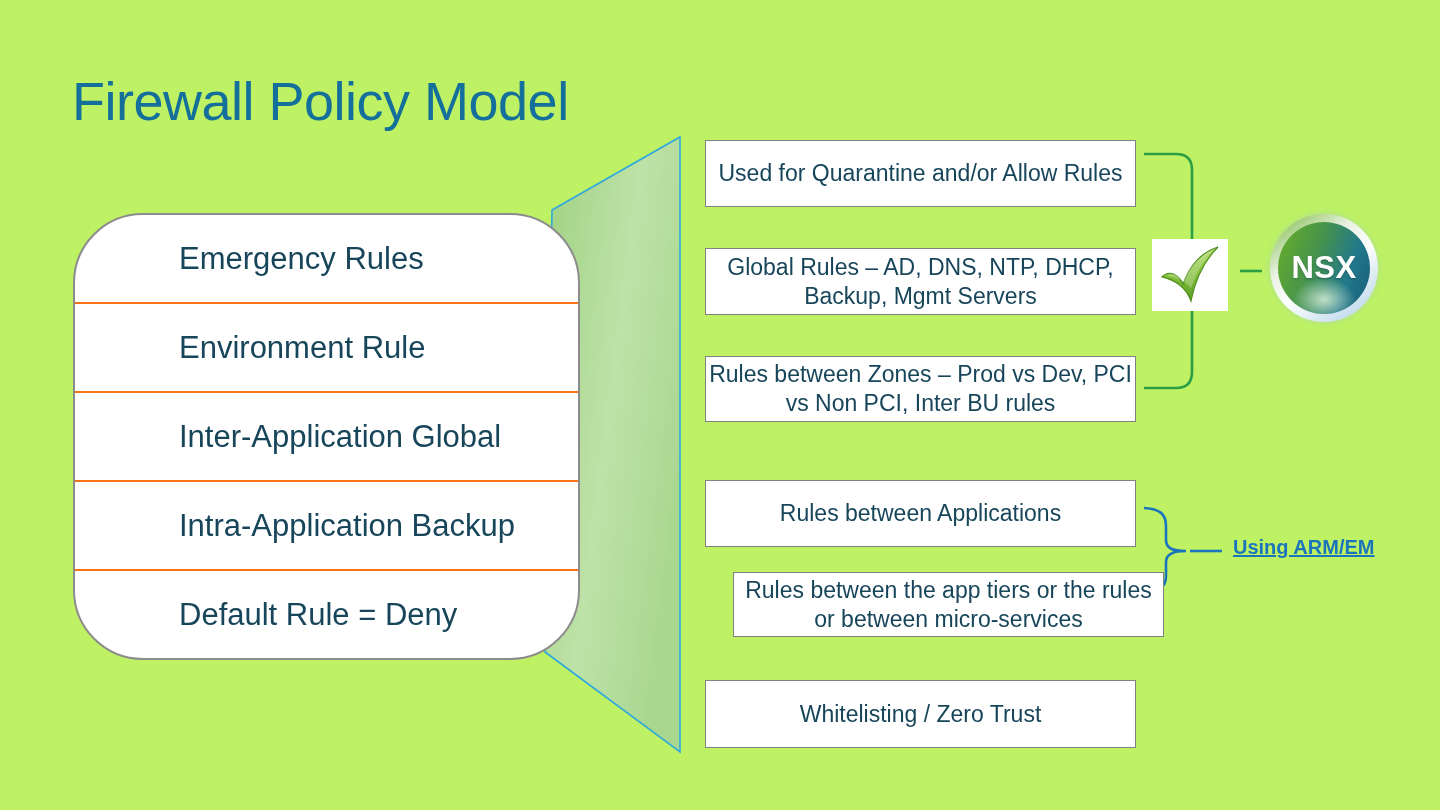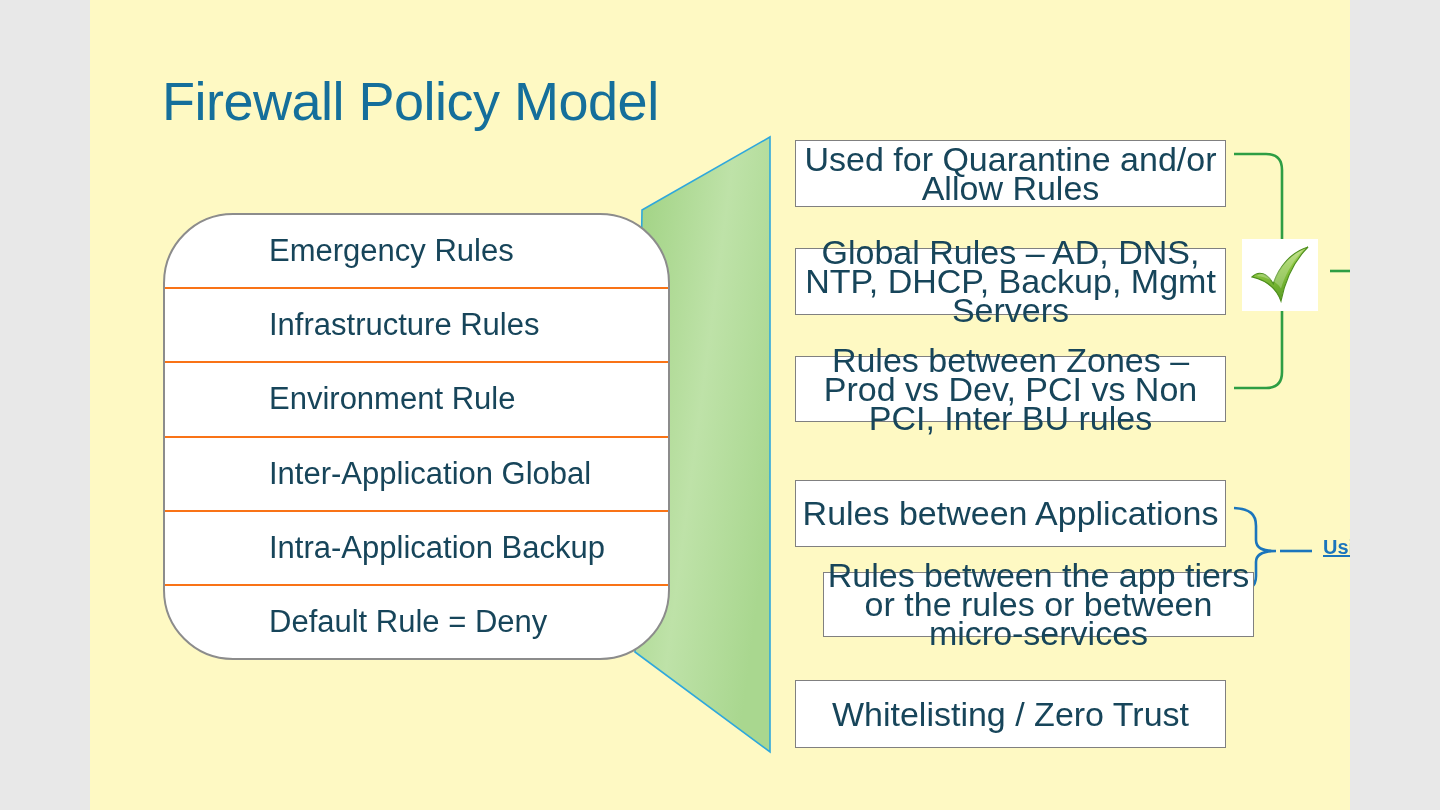--- a/index.html
+++ b/index.html
@@ -1,18 +1,18 @@
 <!DOCTYPE html>
 <html><head>
 <meta charset="utf-8">
 <style>
   * { margin:0; padding:0; box-sizing:border-box; }
   html,body { background:#e8e8e8; }
   .slide {
-    position:relative; width:1260px; height:810px; background:#fef9c3;
+    position:relative; width:1440px; height:810px; background:#bef264;
     font-family:"Liberation Sans", sans-serif; overflow:hidden; margin:0 auto;
   }
   .title {
     position:absolute; left:72px; top:72px;
     font-size:54px; line-height:1.1; color:#156F9B; font-weight:400;
     letter-spacing:-0.5px; white-space:nowrap;
   }
   
   .connector-layer { position:absolute; left:0; top:0; width:1440px; height:810px; z-index:1; }
 
@@ -26,21 +26,21 @@
     flex:1; display:flex; align-items:center; padding-left:104px;
     border-bottom:2px solid #f97316; font-size:31px; color:#17455A; white-space:nowrap;
   }
   .stack-row:last-child { border-bottom:none; }
 
   
   .desc-box {
     position:absolute; left:705px; width:431px;
     background:#ffffff; border:1.5px solid #808080;
     display:flex; align-items:center; justify-content:center;
-    text-align:center; font-size:34px; line-height:29px; color:#17455A;
+    text-align:center; font-size:23px; line-height:29px; color:#17455A;
     padding:0 2px; z-index:2;
   }
   .b1 { top:140px; height:67px; }
   .b2 { top:248px; height:67px; }
   .b3 { top:356px; height:66px; }
   .b4 { top:464px; height:67px;margin-top:16px; }
   .b5 { top:572px; height:65px;margin-left:28px; }
   .b6 { top:680px; height:68px; }
 
   
@@ -100,21 +100,20 @@
 
     <line x1="1240" y1="271" x2="1262" y2="271" stroke="#2E9E44" stroke-width="2.6"></line>
 
     <path d="M1144,508 C1160,509 1166,514 1166,526 L1166,540 C1166,548 1172,551 1186,551 C1172,551 1166,555 1166,562 L1166,576 C1166,587 1160,591 1144,591" fill="none" stroke="#1B75BC" stroke-width="2.6"></path>
 
     <line x1="1190" y1="551" x2="1222" y2="551" stroke="#1B75BC" stroke-width="2.6"></line>
   </svg>
 
   <div class="policy-stack">
     <div class="stack-row">Emergency Rules</div>
-    <div class="stack-row">Infrastructure Rules</div>
     <div class="stack-row">Environment Rule</div>
     <div class="stack-row">Inter-Application Global</div>
     <div class="stack-row">Intra-Application Backup</div>
     <div class="stack-row">Default Rule = Deny</div>
   </div>
 
   <div class="desc-box b1">Used for Quarantine and/or Allow Rules</div>
   <div class="desc-box b2">Global Rules – AD, DNS, NTP, DHCP, Backup, Mgmt Servers</div>
   <div class="desc-box b3">Rules between Zones – Prod vs Dev, PCI vs Non PCI, Inter BU rules</div>
   <div class="desc-box b4">Rules between Applications</div>

